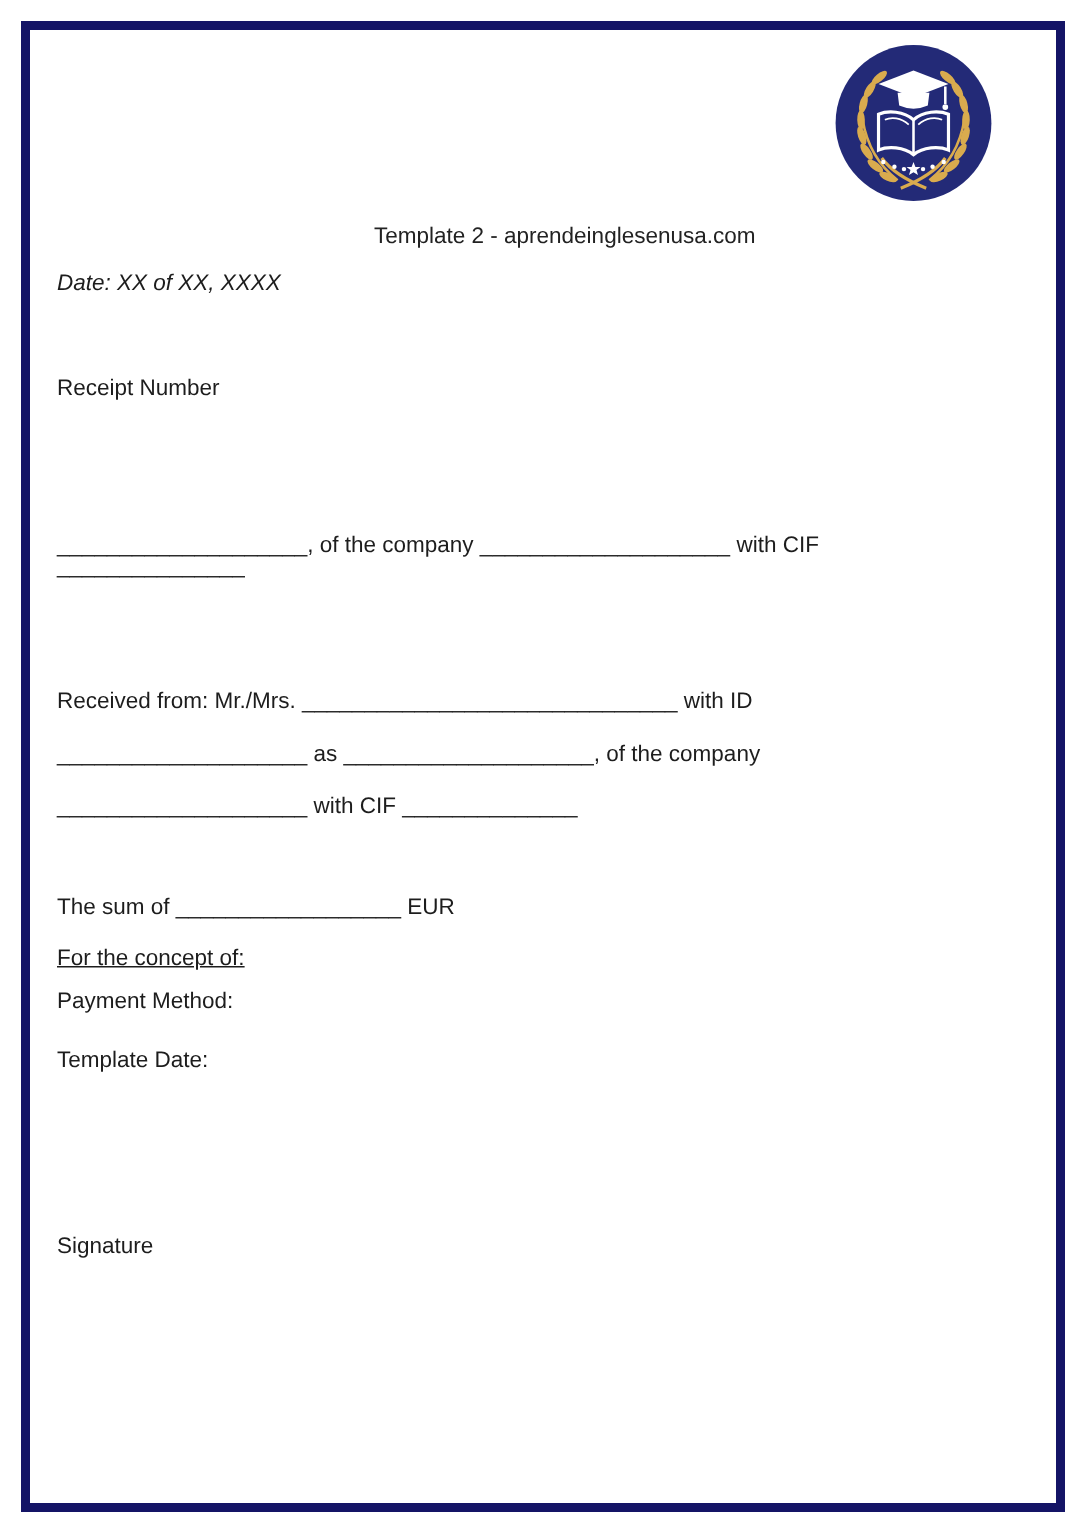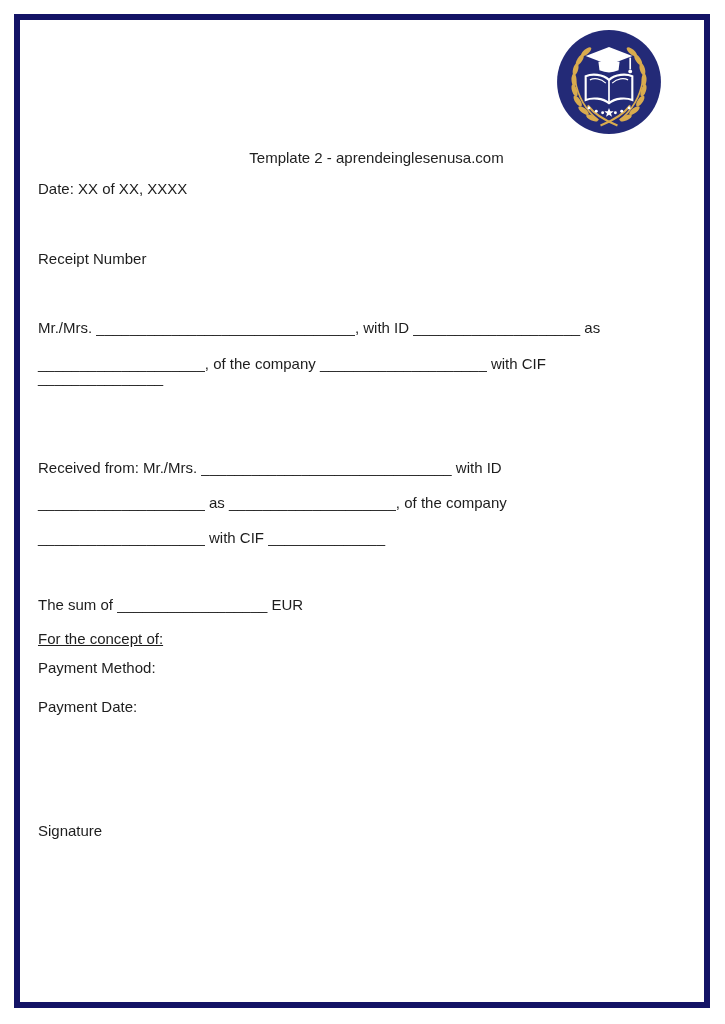--- a/index.html
+++ b/index.html
@@ -41,21 +41,21 @@
     width: 106px; height: 106px;
   }
   .line {
     position: absolute;
     left: 38px;
     font-size: 15px;
     line-height: 20px;
     white-space: pre;
     color: #1d1d1d;
   }
-  .t-date      { top: 179px; }
+  .t-date      { top: 179px; font-style: italic; }
   .t-receipt   { top: 249px; }
   .t-p1l1      { top: 318px; }
   .t-p1l2      { top: 354px; }
   .t-p1l3      { top: 368px; }
   .t-p2l1      { top: 458px; }
   .t-p2l2      { top: 493px; }
   .t-p2l3      { top: 528px; }
   .t-sum       { top: 595px; }
   .t-concept   { top: 629px; text-decoration: underline; }
   .t-method    { top: 658px; }
@@ -130,28 +130,27 @@
         <circle cx="69" cy="74.5" r="1.4"></circle>
         <polygon points="50,74.5 51.2,77.6 54.4,77.6 51.9,79.6 52.8,82.7 50,80.9 47.2,82.7 48.1,79.6 45.6,77.6 48.8,77.6"></polygon>
       </g>
     </svg>
   </div>
 
   <div class="line t-date">Date: XX of XX, XXXX</div>
 
   <div class="line t-receipt">Receipt Number</div>
 
-  <div class="line t-p1l1">Mr./Mrs. _______________________________, with ID ____________________ as</div>
   <div class="line t-p1l2">____________________, of the company ____________________ with CIF</div>
   <div class="line t-p1l3">_______________</div>
 
   <div class="line t-p2l1">Received from: Mr./Mrs. ______________________________ with ID</div>
   <div class="line t-p2l3">____________________ with CIF ______________</div>
   <div class="line t-p2l2">____________________ as ____________________, of the company</div>
 
   <div class="line t-sum">The sum of __________________ EUR</div>
   <div class="line t-concept">For the concept of:</div>
   <div class="line t-method">Payment Method:</div>
-  <div class="line t-paydate">Payment Date:</div>
+  <div class="line t-paydate">Template Date:</div>
 
   <div class="line t-signature">Signature</div>
 
 </div>
 
 </body></html>

